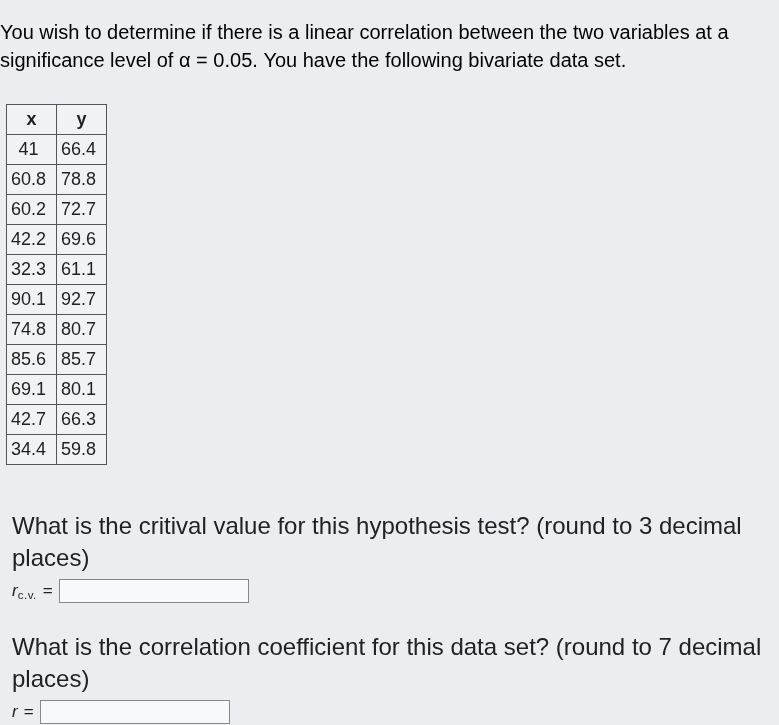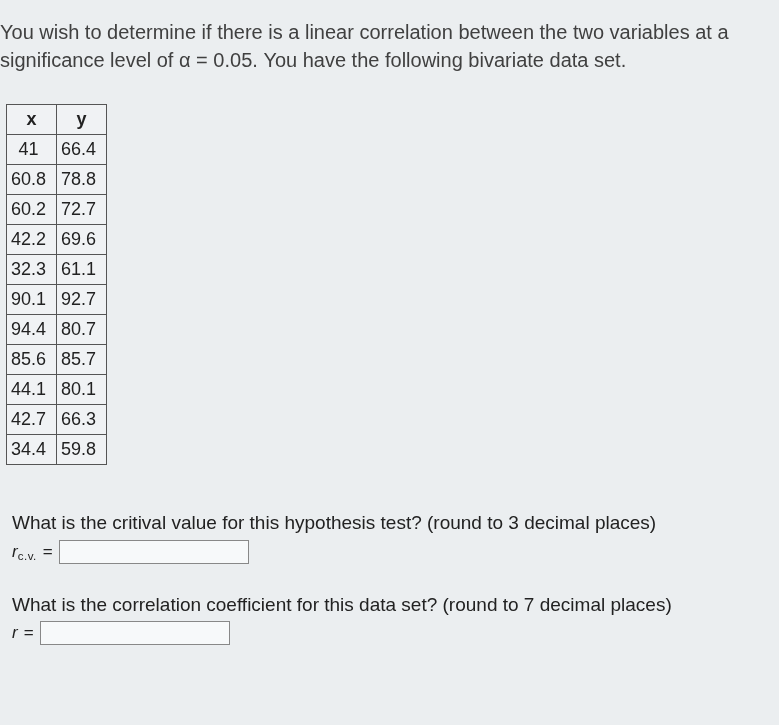--- a/index.html
+++ b/index.html
@@ -13,21 +13,21 @@
       width: 779px;
       height: 725px;
       padding: 10px 0 0 0;
       color: #222;
       overflow: hidden;
     }
     .intro {
       font-size: 20px;
       line-height: 1.4;
       margin: 8px 6px 30px 0;
-      color: #404040;
+      color: #000000;
     }
     table.data {
       border-collapse: collapse;
       margin-left: 6px;
       margin-bottom: 45px;
       background: #f0f2f4;
     }
     table.data th,
     table.data td {
       border: 1px solid #555;
@@ -37,21 +37,21 @@
       min-width: 50px;
       color: #222;
       font-weight: normal;
     }
     table.data th {
       text-align: center;
       font-weight: bold;
       padding: 4px 8px;
     }
     .question {
-      font-size: 19px;
+      font-size: 24px;
       color: #222;
       margin: 0 12px 4px 12px;
       line-height: 1.35;
     }
     .answer-row {
       margin: 3px 12px 28px 12px;
       font-size: 17px;
       display: flex;
       align-items: center;
     }
@@ -108,29 +108,29 @@
       </tr>
       <tr>
         <td>32.3</td>
         <td>61.1</td>
       </tr>
       <tr>
         <td>90.1</td>
         <td>92.7</td>
       </tr>
       <tr>
-        <td>94.4</td>
+        <td>74.8</td>
         <td>80.7</td>
       </tr>
       <tr>
         <td>85.6</td>
         <td>85.7</td>
       </tr>
       <tr>
-        <td>44.1</td>
+        <td>69.1</td>
         <td>80.1</td>
       </tr>
       <tr>
         <td>42.7</td>
         <td>66.3</td>
       </tr>
       <tr>
         <td>34.4</td>
         <td>59.8</td>
       </tr>

